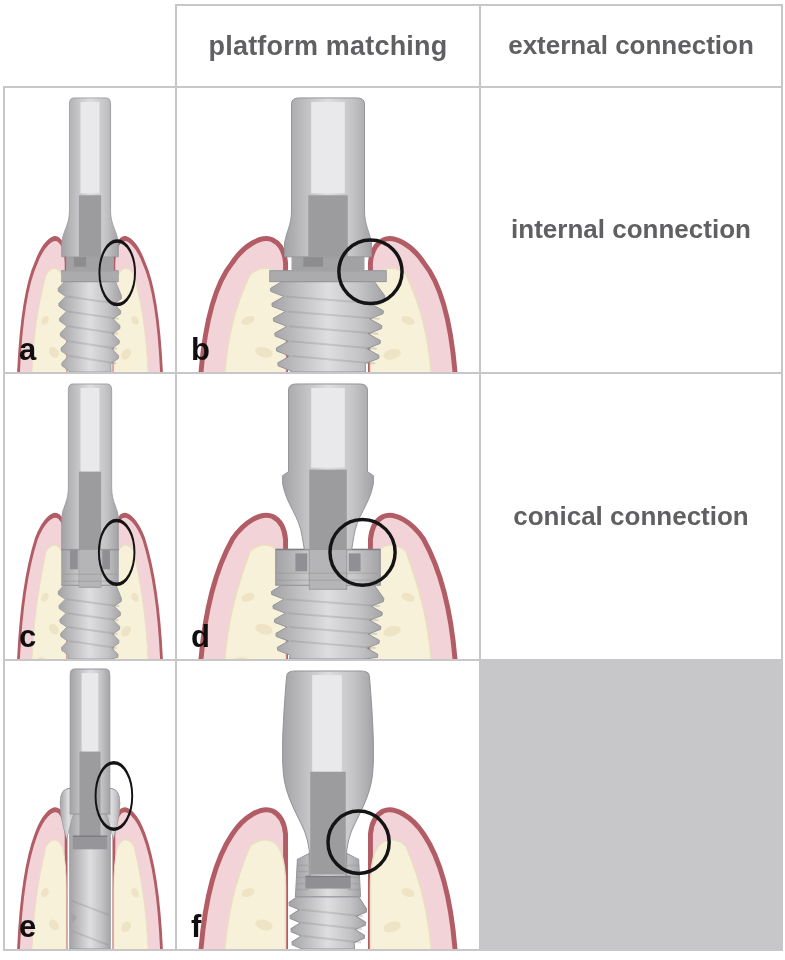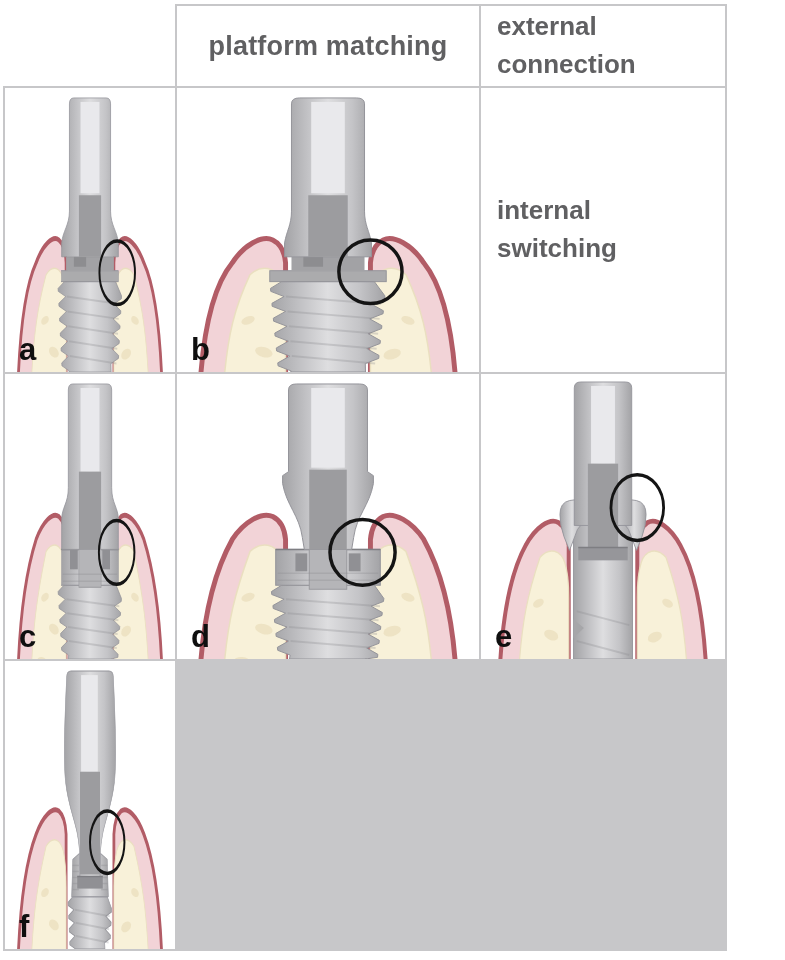--- a/index.html
+++ b/index.html
@@ -1,18 +1,18 @@
 <!DOCTYPE html>
 <html><head>
 <meta charset="utf-8">
 <style>
   html,body{margin:0;padding:0;background:#ffffff;}
   .page{position:relative;width:785px;height:960px;background:#ffffff;overflow:hidden;
         font-family:"Liberation Sans","DejaVu Sans",sans-serif;}
-  .grid{position:absolute;left:3px;top:4px;width:724px;height:947px;
+  .grid{position:absolute;left:3px;top:4px;width:780px;height:947px;
         background:#c7c7c9;display:grid;
         grid-template-columns:170px 302px 1fr;
         grid-template-rows:80px 284px 285px 1fr;
         gap:2px;padding:2px;box-sizing:border-box;}
   .cell{background:#ffffff;position:relative;overflow:hidden;}
   .corner{margin-top:-2px;margin-left:-2px;z-index:2;}
   .head{display:flex;align-items:center;justify-content:center;
         font-size:27px;font-weight:bold;color:#606062;letter-spacing:0.2px;}
   .rowlab{display:flex;align-items:center;justify-content:center;text-align:left;
         font-size:26px;font-weight:bold;color:#606062;line-height:1.45;padding:0 16px;}
@@ -129,21 +129,21 @@
               <rect x="136" y="14" width="34" height="92" fill="#e9e9ec"></rect>
               <rect x="133" y="108" width="40" height="62" fill="#9c9c9f"></rect>
             </g>
             <circle cx="196" cy="185" r="32" fill="none" stroke="#141414" stroke-width="3.5"></circle>
           </svg>
         </div>
       <div class="letter">b</div>
     </div>
 
     <div class="cell rowlab">
-      <span>internal switching</span>
+      <span>internal connection</span>
     </div>
     <div class="cell fig">
       <div class="svgwrap">
           <svg viewBox="0 0 306 286" preserveAspectRatio="none">
             <defs>
               <linearGradient id="metal3" x1="0" y1="0" x2="1" y2="0">
                 <stop offset="0" stop-color="#a3a3a6"></stop>
                 <stop offset="0.28" stop-color="#c4c4c7"></stop>
                 <stop offset="0.5" stop-color="#dedee0"></stop>
                 <stop offset="0.78" stop-color="#c4c4c7"></stop>
@@ -236,20 +236,23 @@
               <path d="M 113,16 Q 113,10 121,10 L 185,10 Q 193,10 193,16 L 193,98 L 199,102 L 199,110 C 195,132 182,142 179,164 L 177,176 L 129,176 L 127,164 C 124,142 111,132 107,110 L 107,102 L 113,98 Z" fill="url(#metal4)" stroke="#94949a" stroke-width="1" stroke-linejoin="round"></path>
               <rect x="136" y="14" width="34" height="80" fill="#e9e9ec"></rect>
               <rect x="134" y="96" width="38" height="80" fill="#9c9c9f"></rect>
             </g>
             <circle cx="188" cy="179" r="33" fill="none" stroke="#141414" stroke-width="3.5"></circle>
           </svg>
         </div>
       <div class="letter">d</div>
     </div>
 
+    <div class="cell rowlab">
+      <span>conical connection</span>
+    </div>
     <div class="cell fig">
       <div class="svgwrap">
           <svg viewBox="0 0 306 286" preserveAspectRatio="none">
             <defs>
               <linearGradient id="metal5" x1="0" y1="0" x2="1" y2="0">
                 <stop offset="0" stop-color="#a3a3a6"></stop>
                 <stop offset="0.28" stop-color="#c4c4c7"></stop>
                 <stop offset="0.5" stop-color="#dedee0"></stop>
                 <stop offset="0.78" stop-color="#c4c4c7"></stop>
                 <stop offset="1" stop-color="#a3a3a6"></stop>

